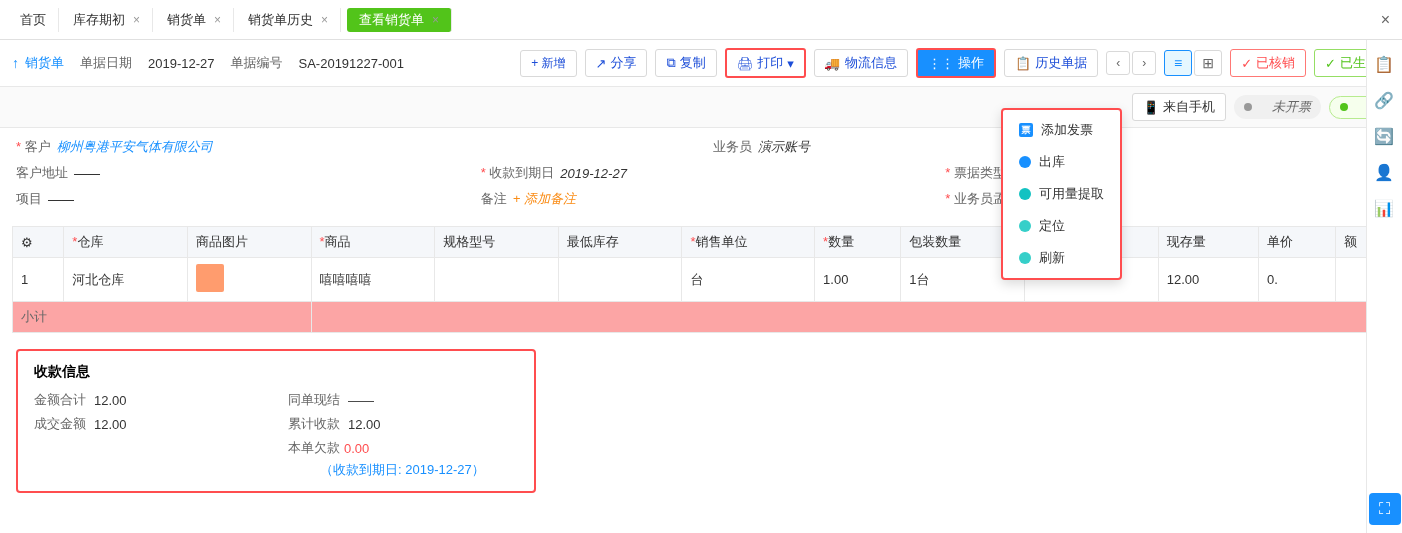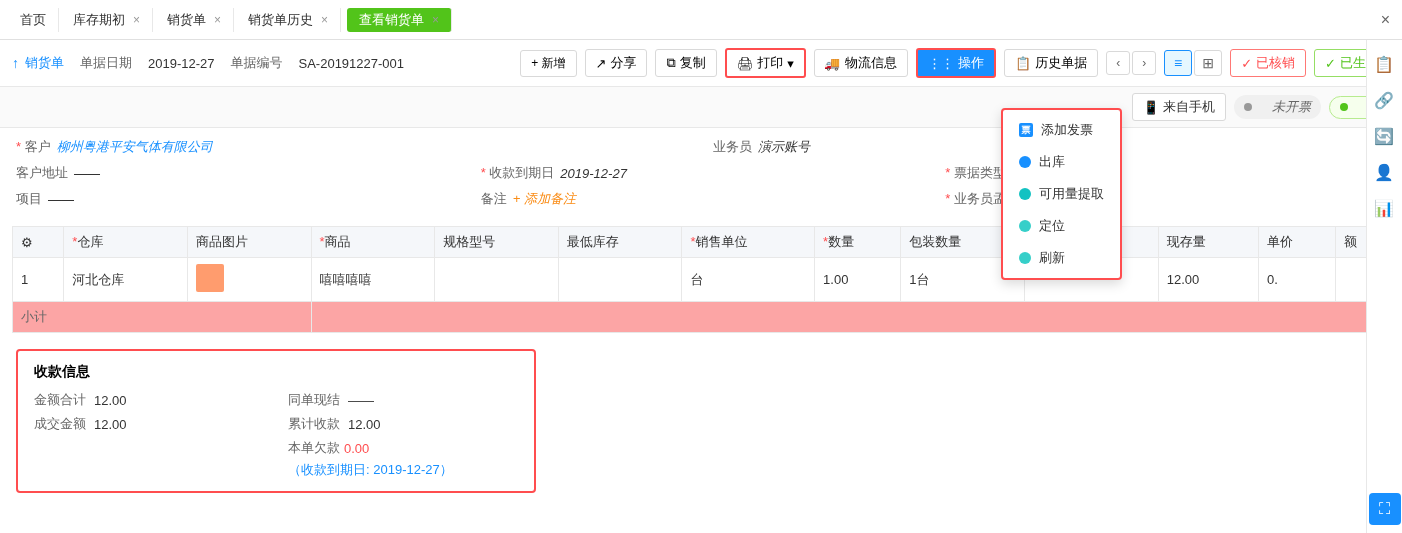--- a/index.html
+++ b/index.html
@@ -90,21 +90,21 @@
     }
     .toolbar-btn {
       display: flex;
       align-items: center;
       gap: 4px;
       padding: 4px 10px;
       border: 1px solid #d9d9d9;
       border-radius: 3px;
       background: #fff;
       cursor: pointer;
-      color: #000000;
+      color: #1d4ed8;
       font-size: 12px;
       white-space: nowrap;
     }
     .toolbar-btn.active-tab {
       background: #1890ff;
       color: #fff;
       border-color: #1890ff;
     }
     .toolbar-btn.highlighted {
       border: 2px solid #ff4d4f;
@@ -587,21 +587,21 @@
           <span class="payment-value">12.00</span>
         </div>
         <div class="payment-item">
           <span class="payment-label">累计收款</span>
           <span class="payment-value">12.00</span>
         </div>
         <div></div>
         <div class="payment-item" style="flex-wrap:wrap; gap:4px;">
           <span class="payment-label">本单欠款</span>
           <span class="payment-value red" style="color:#ff4d4f;">0.00</span>
-          <span class="payment-value date" style="color:#1890ff;">（收款到期日: 2019-12-27）</span>
+          <span class="payment-value date" style="color:#1890ff;margin-left:32px;">（收款到期日: 2019-12-27）</span>
         </div>
       </div>
     </div>
   </div>
 
 </div>
 
 <div class="dropdown-menu">
   <div class="dropdown-item">
     <span class="dropdown-icon blue-sq" style="font-size:9px; font-weight:bold;">票</span>

